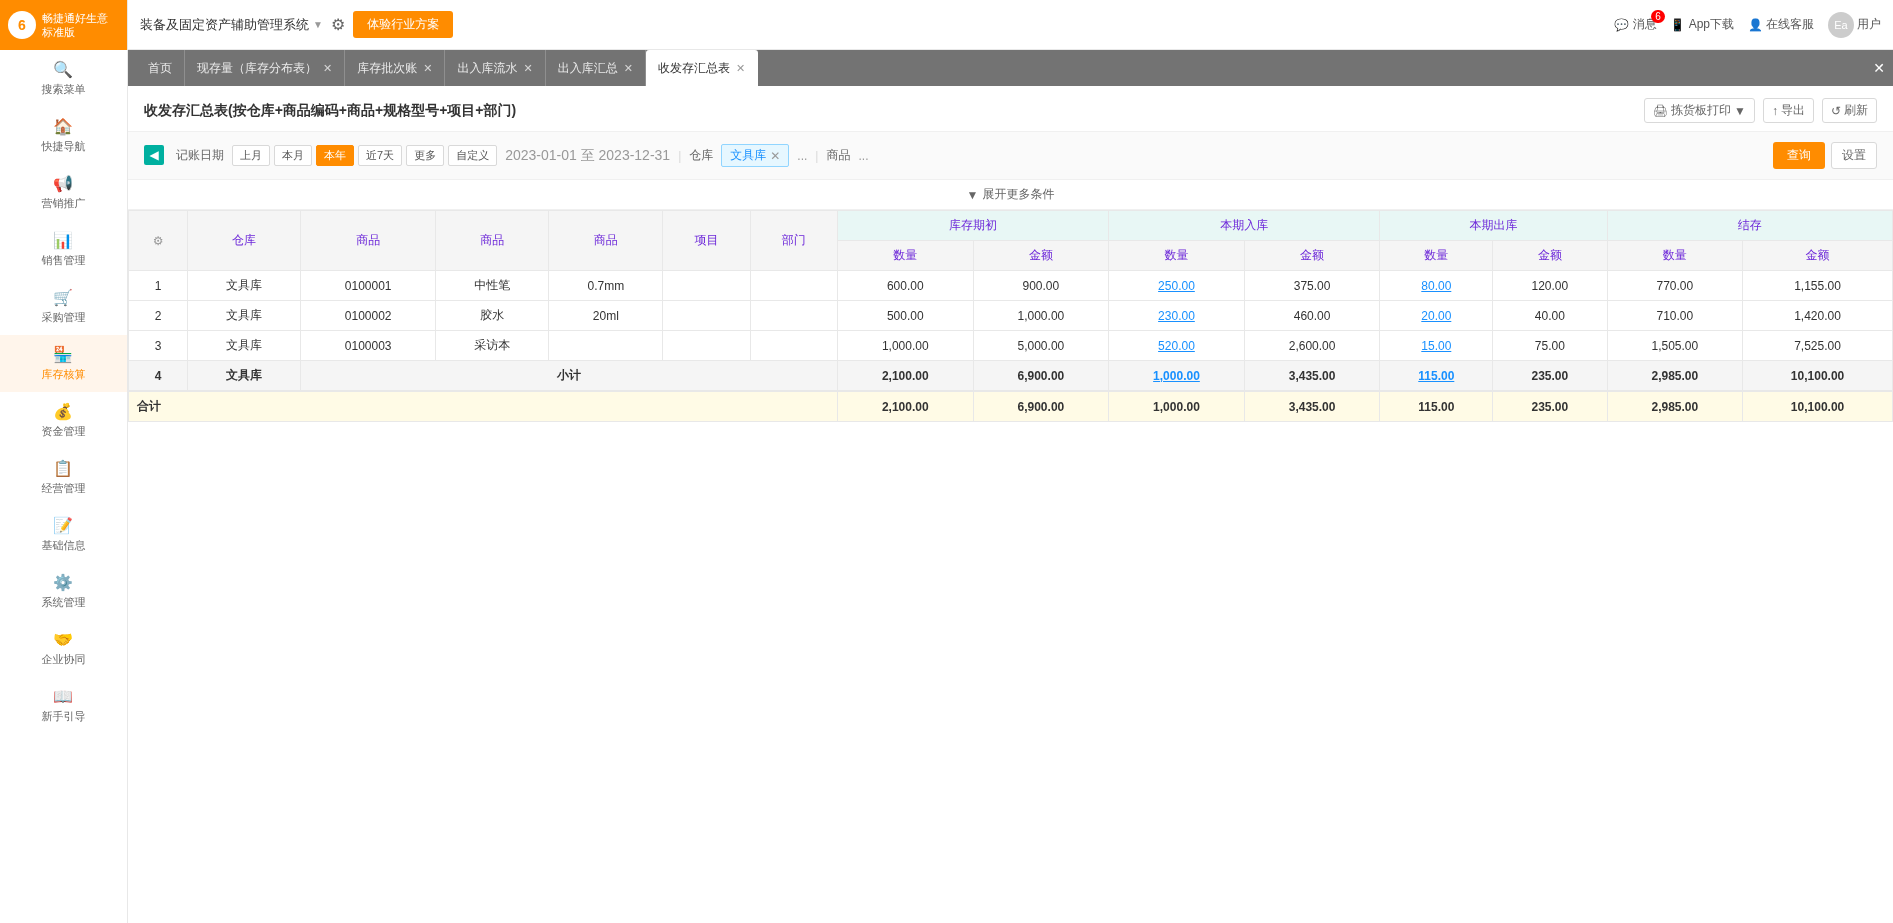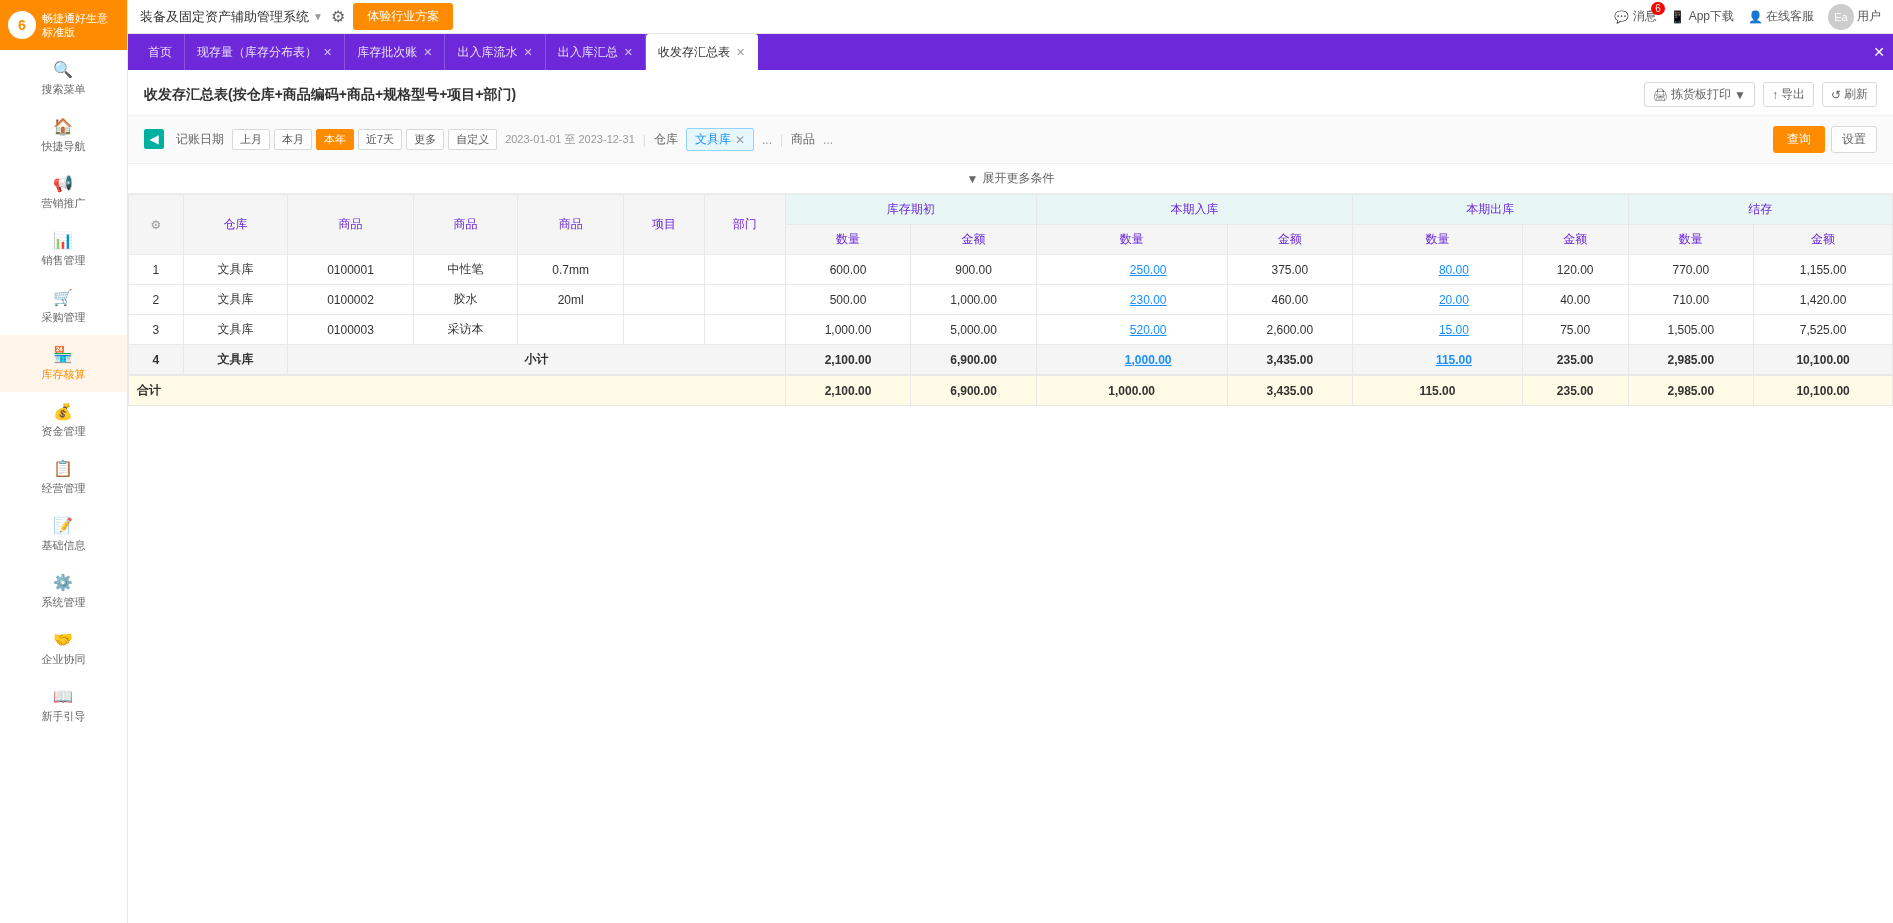--- a/index.html
+++ b/index.html
@@ -13,33 +13,33 @@
     .sidebar-nav { flex: 1; overflow-y: auto; }
     .sidebar-item { display: flex; flex-direction: column; align-items: center; padding: 10px 4px; cursor: pointer; color: #666; border-bottom: none; }
     .sidebar-item.active { color: #ff8c00; background: #fff5eb; }
     .sidebar-item-icon { font-size: 16px; margin-bottom: 3px; }
     .sidebar-item-label { font-size: 11px; text-align: center; }
 
     
     .main { flex: 1; display: flex; flex-direction: column; overflow: hidden; }
 
     
-    .topbar { height: 34px; background: #fff; display: flex; align-items: center; padding: 0 12px; border-bottom: 1px solid #e8e8e8; gap: 8px; }
+    .topbar { height: 50px; background: #fff; display: flex; align-items: center; padding: 0 12px; border-bottom: 1px solid #e8e8e8; gap: 8px; }
     .topbar-system-name { color: #333; font-size: 13px; }
     .topbar-dropdown { display: flex; align-items: center; gap: 4px; cursor: pointer; }
     .topbar-dropdown-arrow { color: #999; font-size: 10px; }
     .topbar-settings { color: #666; cursor: pointer; font-size: 16px; }
     .topbar-trial-btn { background: #ff8c00; color: #fff; border: none; padding: 5px 14px; border-radius: 3px; cursor: pointer; font-size: 12px; }
     .topbar-right { display: flex; align-items: center; gap: 14px; margin-left: auto; }
     .topbar-right-item { display: flex; align-items: center; gap: 3px; color: #555; cursor: pointer; font-size: 12px; position: relative; }
     .badge { background: #f00; color: #fff; border-radius: 8px; font-size: 10px; padding: 1px 4px; position: absolute; top: -6px; right: -8px; }
     .user-avatar { width: 26px; height: 26px; background: #ccc; border-radius: 50%; display: flex; align-items: center; justify-content: center; color: #fff; font-size: 11px; text-align: center; }
 
     
-    .tabbar { background: #6d28d9; display: flex; align-items: center; padding: 0 8px; height: 36px; flex-shrink: 0; }
+    .tabbar { background: #737373; display: flex; align-items: center; padding: 0 8px; height: 36px; flex-shrink: 0; }
     .tab { display: flex; align-items: center; gap: 4px; padding: 0 12px; height: 36px; cursor: pointer; color: rgba(255,255,255,0.85); font-size: 12px; border-right: 1px solid rgba(255,255,255,0.2); white-space: nowrap; }
     .tab.active { background: #fff; color: #333; border-radius: 3px 3px 0 0; }
     .tab-close { color: rgba(255,255,255,0.7); font-size: 11px; margin-left: 2px; }
     .tab.active .tab-close { color: #999; }
     .tab-close-main { color: #fff; font-size: 14px; margin-left: auto; cursor: pointer; }
 
     
     .page-content { flex: 1; background: #fff; overflow: auto; padding: 0; display: flex; flex-direction: column; }
 
     
@@ -49,39 +49,39 @@
     .btn-action { display: flex; align-items: center; gap: 3px; color: #666; cursor: pointer; font-size: 12px; border: 1px solid #d9d9d9; padding: 3px 8px; border-radius: 3px; background: #fff; }
 
     
     .filter-area { padding: 10px 16px; background: #fafafa; border-bottom: 1px solid #f0f0f0; display: flex; align-items: flex-start; gap: 12px; flex-wrap: wrap; }
     .filter-collapse-btn { background: #00b0a0; color: #fff; width: 20px; height: 20px; border-radius: 2px; display: flex; align-items: center; justify-content: center; cursor: pointer; font-size: 12px; flex-shrink: 0; margin-top: 3px; }
     .filter-row { display: flex; align-items: center; gap: 8px; flex-wrap: wrap; flex: 1; }
     .filter-label { color: #666; font-size: 12px; white-space: nowrap; }
     .filter-date-btns { display: flex; gap: 4px; align-items: center; flex-wrap: wrap; }
     .date-btn { padding: 2px 7px; border: 1px solid #d9d9d9; border-radius: 2px; background: #fff; cursor: pointer; font-size: 11px; color: #555; text-align: center; }
     .date-btn.active { background: #ff8c00; color: #fff; border-color: #ff8c00; }
-    .date-range { font-size: 11px; color: #999; }
+    .date-range { font-size: 14px; color: #999; }
     .filter-separator { color: #d9d9d9; }
     .warehouse-tag { display: flex; align-items: center; gap: 4px; background: #e6f7ff; border: 1px solid #91d5ff; padding: 2px 8px; border-radius: 2px; font-size: 12px; color: #1890ff; }
     .warehouse-tag-close { color: #999; cursor: pointer; }
     .filter-more { color: #999; cursor: pointer; font-size: 12px; }
     .btn-query { background: #ff8c00; color: #fff; border: none; padding: 4px 14px; border-radius: 3px; cursor: pointer; font-size: 12px; }
     .btn-settings { border: 1px solid #d9d9d9; background: #fff; color: #666; padding: 4px 10px; border-radius: 3px; cursor: pointer; font-size: 12px; }
 
     
     .expand-filter-row { padding: 6px 16px; text-align: center; border-bottom: 1px solid #f0f0f0; cursor: pointer; color: #666; font-size: 12px; display: flex; align-items: center; justify-content: center; gap: 4px; }
 
     
     .table-wrapper { flex: 1; overflow: auto; }
     table { width: 100%; border-collapse: collapse; font-size: 12px; }
     thead tr th { background: #f5f5f5; border: 1px solid #e8e8e8; padding: 6px 8px; text-align: center; font-weight: normal; color: #6d28d9; white-space: nowrap; }
     thead tr th.group-header { background: #e8f7f5; }
     tbody tr td { border: 1px solid #e8e8e8; padding: 6px 8px; text-align: center; color: #333; white-space: nowrap; }
     tbody tr.subtotal td { font-weight: bold; background: #f5f5f5; }
-    .link-val { color: #1890ff; text-decoration: underline; cursor: pointer; margin-left: 33px; }
+    .link-val { color: #1890ff; text-decoration: underline; cursor: pointer; }
     .settings-icon-cell { cursor: pointer; color: #999; }
 
     
     .table-footer { border-top: 2px solid #e8e8e8; background: #fffbe6; }
     .table-footer td { border: 1px solid #e8e8e8; padding: 6px 8px; text-align: center; font-weight: bold; color: #333; white-space: nowrap; }
 
     
     ::-webkit-scrollbar { width: 6px; height: 6px; }
     ::-webkit-scrollbar-thumb { background: #ccc; border-radius: 3px; }
   </style>

